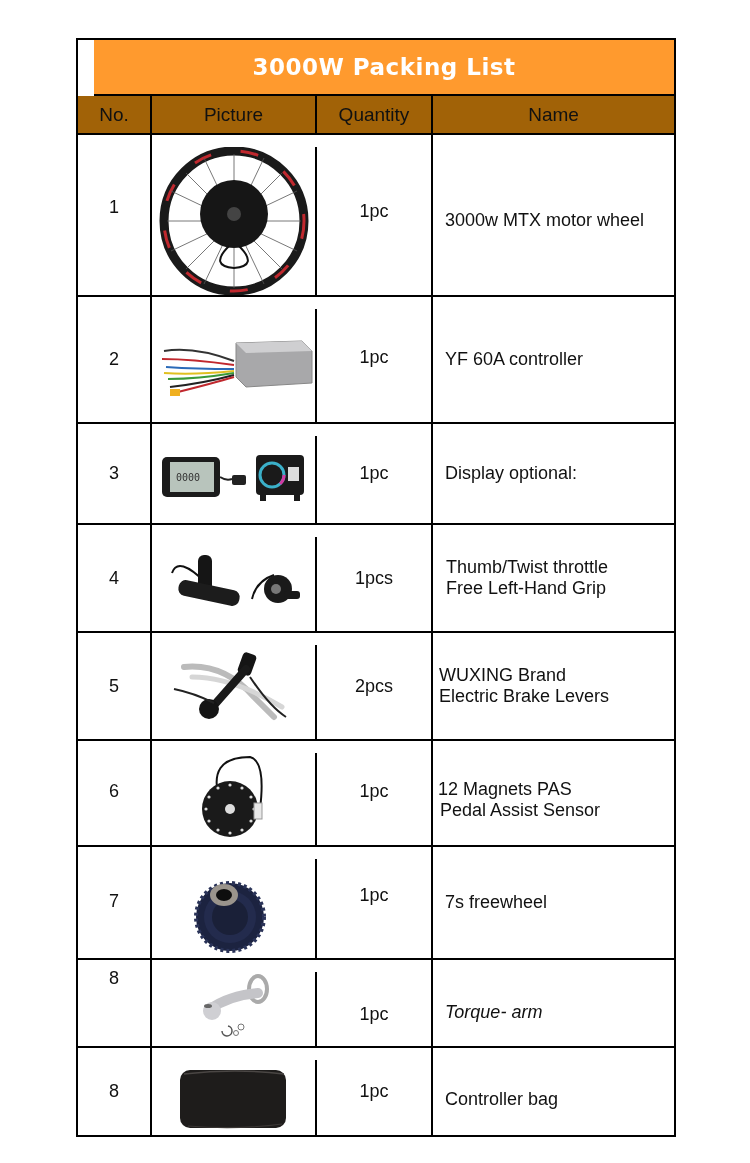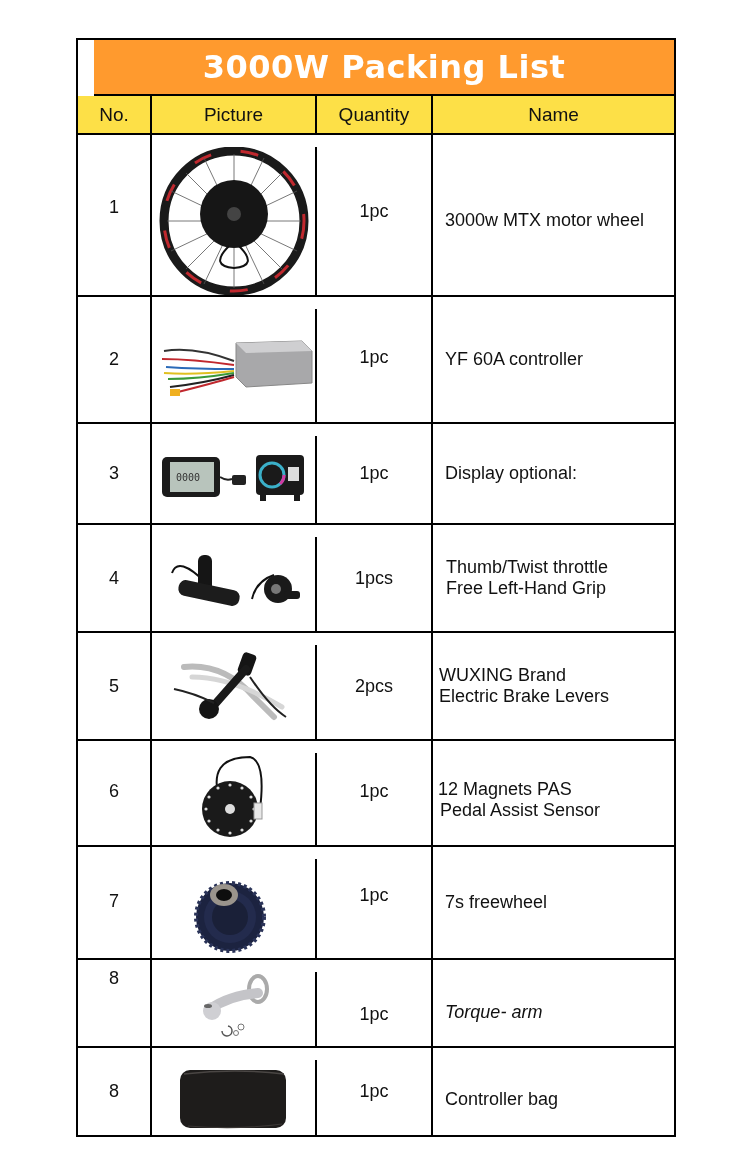--- a/index.html
+++ b/index.html
@@ -1,23 +1,23 @@
 <!DOCTYPE html>
 <html><head>
 <meta charset="utf-8">
 <style>
   html, body { margin: 0; padding: 0; background: #ffffff; }
   body { width: 750px; height: 1163px; position: relative; font-family: "Liberation Sans", sans-serif; color: #111; }
   .table { position: absolute; left: 76px; top: 38px; width: 600px; border: 2px solid #000; box-sizing: border-box; }
-  .title { height: 54px; background: #ff9a2e; color: #fff; font-family: "DejaVu Sans", sans-serif; font-weight: bold; font-size: 32px; display: flex; align-items: center; justify-content: center; border-bottom: 2px solid #000; letter-spacing: 0.5px; margin-left: 16px; }
+  .title { height: 54px; background: #ff9a2e; color: #fff; font-family: "DejaVu Sans", sans-serif; font-weight: bold; font-size: 23px; display: flex; align-items: center; justify-content: center; border-bottom: 2px solid #000; letter-spacing: 0.5px; margin-left: 16px; }
   .row { display: grid; grid-template-columns: 74px 165px 116px 1fr; border-bottom: 2px solid #000; }
   .row:last-child { border-bottom: none; }
   .row > div { border-right: 2px solid #000; display: flex; align-items: center; justify-content: center; font-size: 18px; }
   .row > div:last-child { border-right: none; }
-  .head { height: 37px; background: #fde047; }
+  .head { height: 37px; background: #a16207; }
   .head > div { font-size: 19px; }
   .cell-name { justify-content: flex-start !important; padding-left: 12px; line-height: 1.15; }
   .cell-name .wrap { display: flex; flex-direction: column; }
   .pic { overflow: hidden; margin-top: 12px; }
   .pic svg { display: block; }
   .qty { padding-top: 0; }
 </style>
 </head>
 <body>
 

